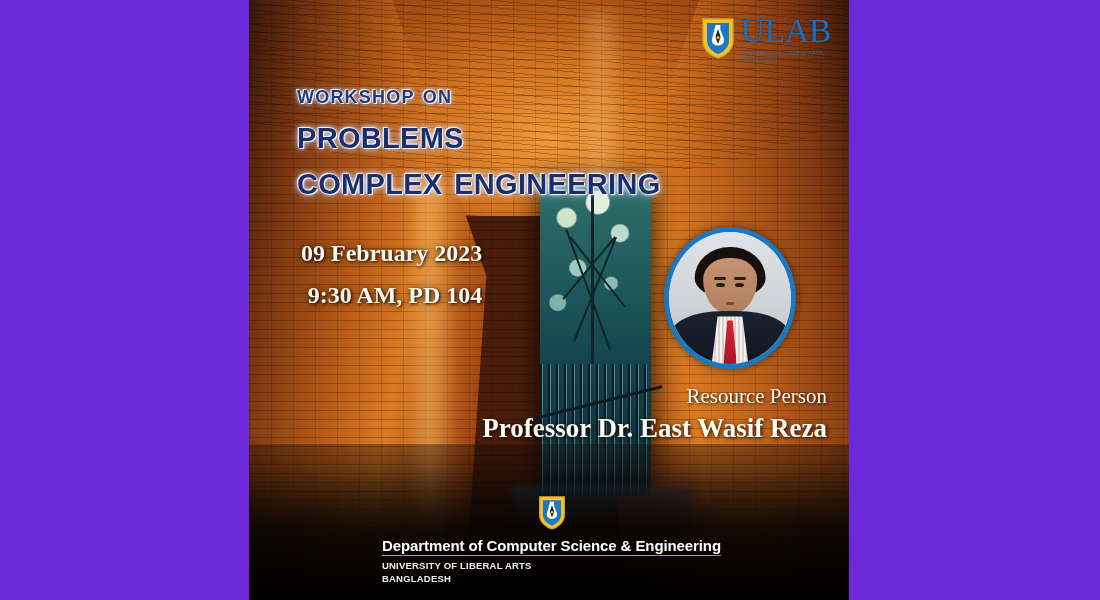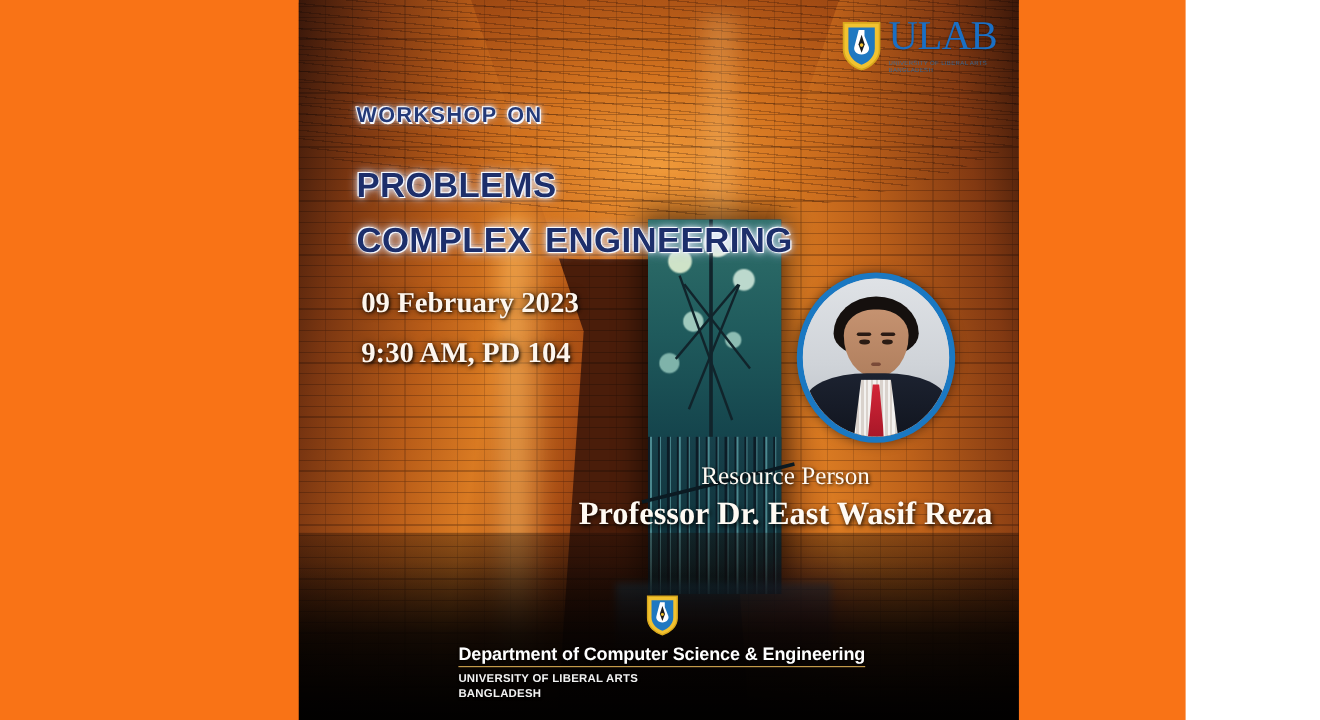--- a/index.html
+++ b/index.html
@@ -9,23 +9,23 @@
   }
   body {
     width: 1100px;
     height: 600px;
     overflow: hidden;
     font-family: "Liberation Sans", sans-serif;
   }
 
   #canvas {
     position: relative;
-    width: 988px;
+    width: 1100px;
     height: 600px;
-    background: #f97316;
+    background: #6d28d9;
   }
 
   
   #poster {
     position: absolute;
     left: 249px;
     top: 0px;
     width: 600px;
     height: 600px;
     overflow: hidden;
@@ -237,21 +237,21 @@
     font-family: "Liberation Sans", sans-serif;
     font-weight: 700;
     font-size: 25px;
     letter-spacing: 1.2px;
     font-variant: small-caps;
     text-transform: lowercase;
     color: #243a78;
     text-shadow:
       0 0 1px #ffffff, 0 0 2px #ffffff, 0 0 4px #e8edff,
       0 0 8px rgba(210,224,255,.85), 1px 1px 0 #ffffff, -1px -1px 0 #ffffff;
-    margin-bottom: 19px;
+    margin-bottom: 3px;
   }
   .title-main {
     font-family: "Liberation Sans", sans-serif;
     font-weight: 700;
     font-size: 41px;
     letter-spacing: 0.3px;
     font-variant: small-caps;
     text-transform: lowercase;
     color: #1d2f6b;
     line-height: 1.12;
@@ -265,20 +265,21 @@
     position: absolute;
     left: 52px;
     top: 232px;
     z-index: 5;
     font-family: "Liberation Serif", serif;
     font-weight: 700;
     font-size: 24px;
     color: #fdf6ee;
     text-shadow: 1px 1px 3px rgba(0,0,0,.85), 0 0 8px rgba(0,0,0,.6);
     line-height: 1.75;
+    text-align: right;
   }
 
   
   #portrait {
     position: absolute;
     right: 53px;
     top: 227px;
     width: 122px;
     height: 132px;
     border-radius: 50%;
@@ -373,20 +374,21 @@
     z-index: 5;
     text-align: center;
     color: #fffaf3;
     font-family: "Liberation Serif", serif;
   }
   .sp-label {
     font-size: 21px;
     font-weight: 400;
     text-shadow: 1px 1px 3px rgba(0,0,0,.85);
     line-height: 1.15;
+    text-align: right;
   }
   .sp-name {
     font-size: 27px;
     font-weight: 700;
     margin-top: 5px;
     white-space: nowrap;
     text-shadow: 1px 1px 4px rgba(0,0,0,.9);
   }
   .sp-affil {
     font-size: 19px;

